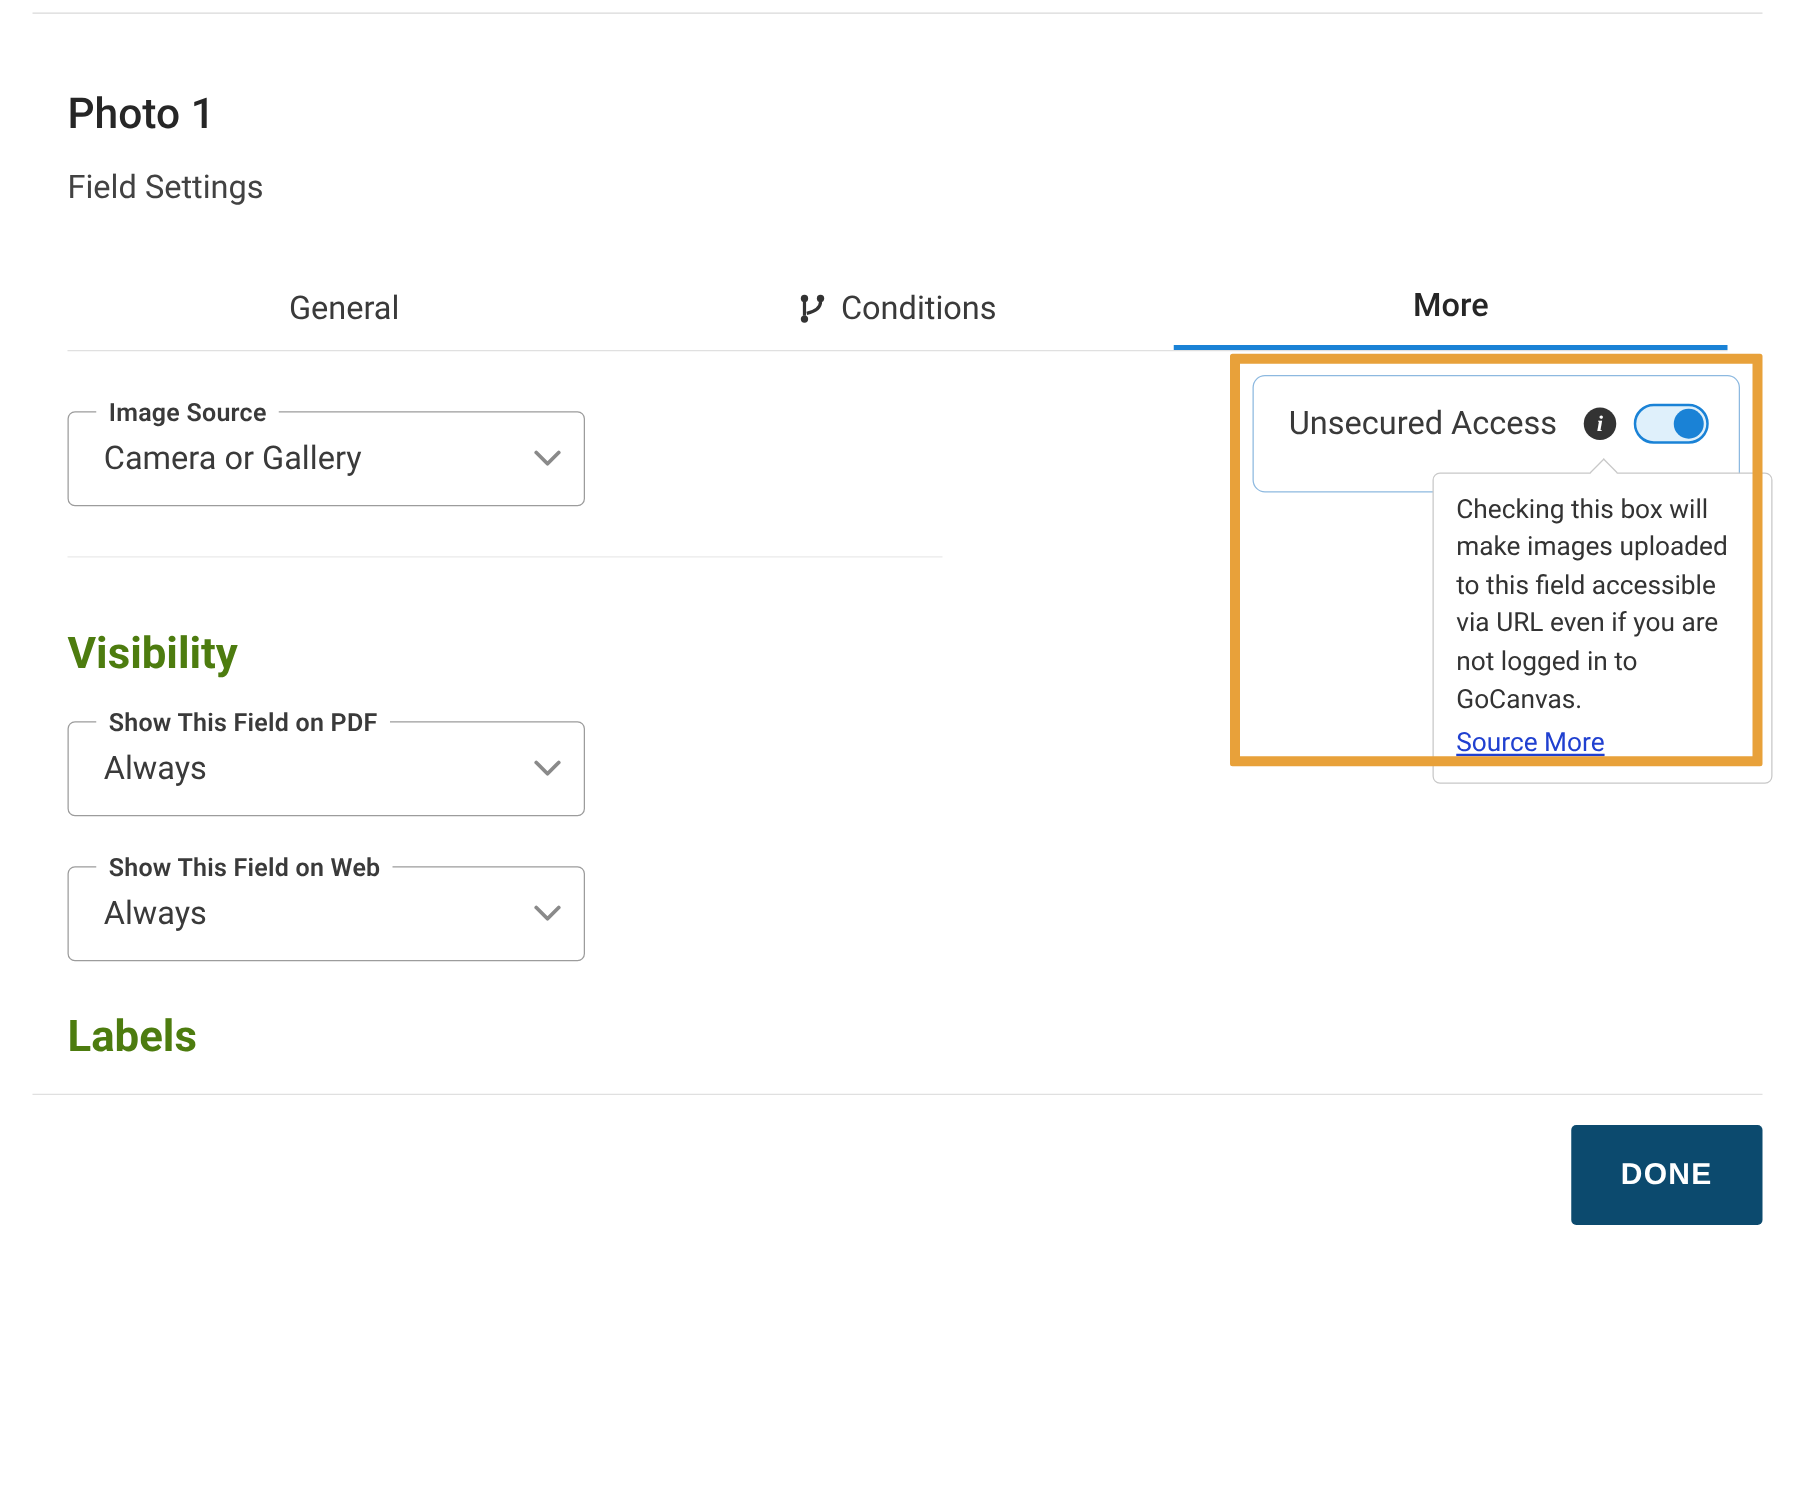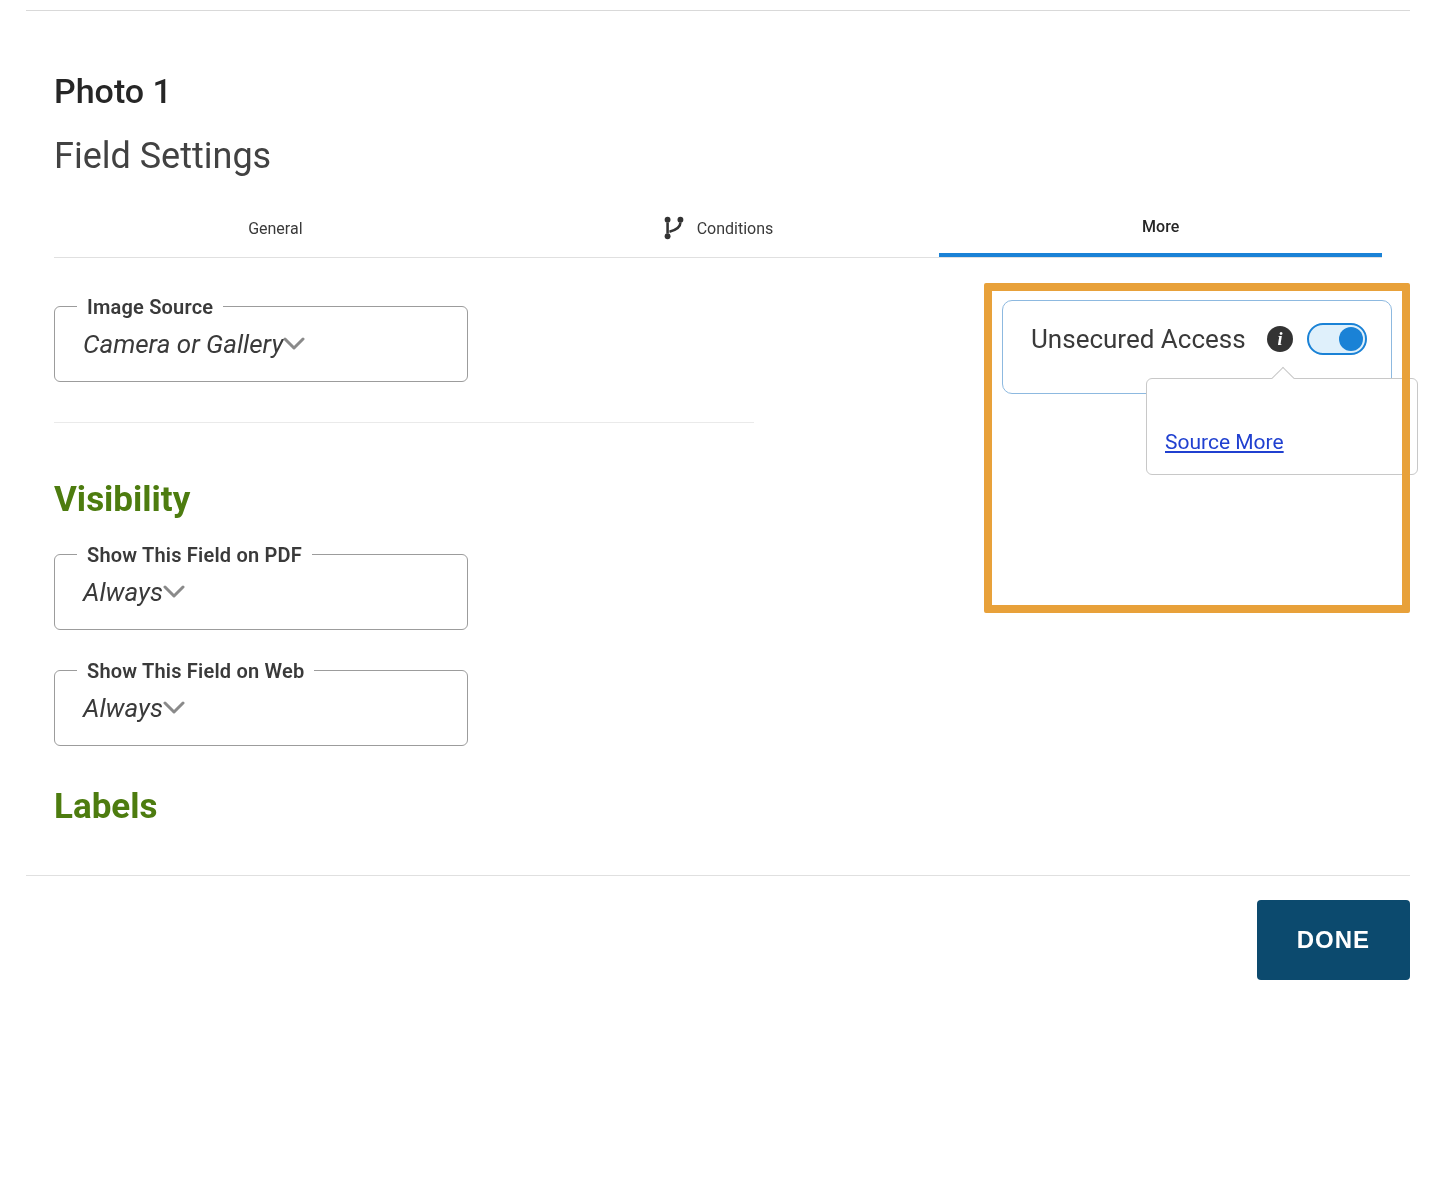--- a/index.html
+++ b/index.html
@@ -23,34 +23,34 @@
   padding: 44px 28px 0 28px;
 }
 .title {
   font-size: 34px;
   font-weight: 500;
   color: #262626;
   margin-bottom: 24px;
   margin-top: 16px;
 }
 .subtitle {
-  font-size: 36px;
+  font-size: 26px;
   font-weight: 400;
   color: #424242;
-  margin-bottom: 20px;
+  margin-bottom: 47px;
 }
 .tabs {
   display: flex;
   border-bottom: 1px solid #e0e0e0;
 }
 .tab {
   flex: 1;
   text-align: center;
   padding: 18px 0 16px 0;
-  font-size: 16px;
+  font-size: 26px;
   color: #3a3a3a;
   cursor: pointer;
   display: flex;
   align-items: center;
   justify-content: center;
   gap: 12px;
 }
 .tab.active {
   border-bottom: 4px solid #1a82d6;
   color: #262626;
@@ -79,22 +79,22 @@
   background: #fff;
   padding: 0 10px;
   font-size: 20px;
   font-weight: 600;
   color: #3a3a3a;
   letter-spacing: 0.2px;
 }
 .field-select {
   display: flex;
   align-items: center;
-  cursor: pointer;
-  font-style: italic;
+  justify-content: space-between;
+  cursor: pointer;
 }
 .field-select-value {
   font-size: 26px;
   color: #3a3a3a;
   font-weight: 400;
 }
 .chevron-down {
   width: 22px;
   height: 14px;
   color: #8a8a8a;
@@ -294,21 +294,21 @@
 <div class="unsecured-card">
   <span class="unsecured-label">Unsecured Access</span>
   <span class="info-icon">i</span>
   <div class="toggle">
     <div class="toggle-knob"></div>
   </div>
 </div>
 
 <div class="tooltip">
   <div class="tooltip-arrow"></div>
-  <br>
+  <span>Checking this box will make images uploaded to this field accessible via URL even if you are not logged in to GoCanvas.</span><br>
   <a class="tooltip-link">Source More</a>
 </div>
 
 <div class="highlight-box"></div>
 
 <div class="footer-bar">
   <button class="done-button">DONE</button>
 </div>
 
 </body></html>

